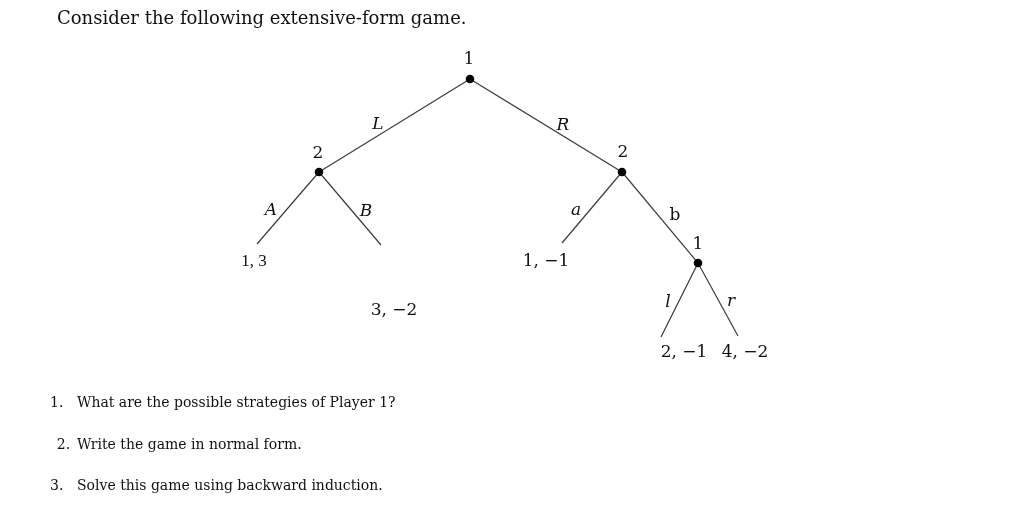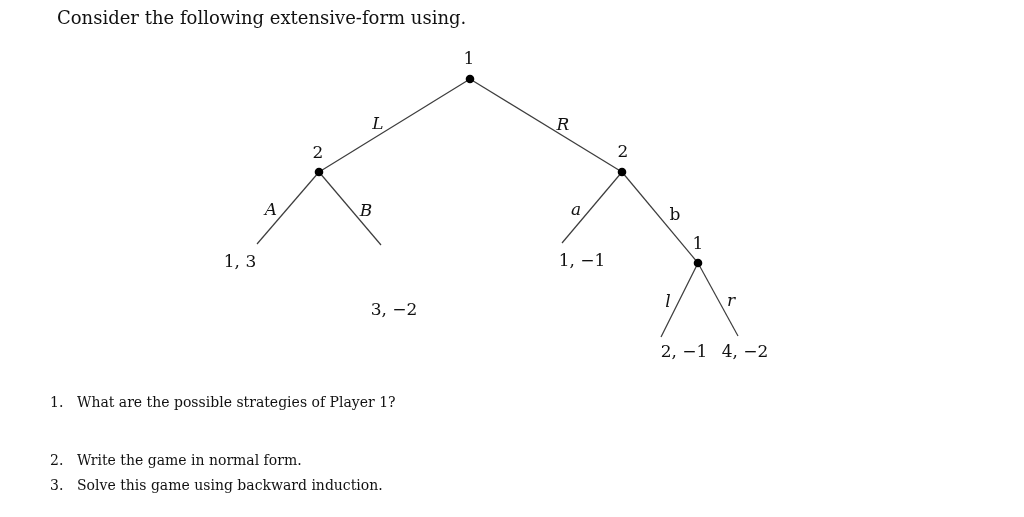--- a/index.html
+++ b/index.html
@@ -38,21 +38,21 @@
     white-space: nowrap;
     color: #111111;
   }
   .qnum { display: inline-block; min-width: 27px; }
 </style>
 </head>
 <body>
 
 <div class="page">
 
-  <div class="title">Consider the following extensive-form using.</div>
+  <div class="title">Consider the following extensive-form game.</div>
 
   <div class="tree">
     <svg width="1024" height="400" viewBox="0 0 1024 400">
       <g stroke="#3d3d3d" stroke-width="1.2" fill="none">
         <line x1="470" y1="79" x2="319" y2="172"></line>
         <line x1="470" y1="79" x2="622" y2="172"></line>
         <line x1="319" y1="172" x2="257" y2="244"></line>
         <line x1="319" y1="172" x2="381" y2="245"></line>
         <line x1="622" y1="172" x2="562" y2="243"></line>
         <line x1="622" y1="172" x2="698" y2="263"></line>
@@ -74,32 +74,32 @@
 
     <span class="lbl it" style="left:378px; top:123px;">L</span>
     <span class="lbl it" style="left:563px; top:124px;">R</span>
     <span class="lbl it" style="left:271px; top:209px;">A</span>
     <span class="lbl it" style="left:366px; top:210px;">B</span>
     <span class="lbl it" style="left:576px; top:209px;">a</span>
     <span class="lbl" style="left:675px; top:214px;">b</span>
     <span class="lbl it" style="left:668px; top:301px;">l</span>
     <span class="lbl it" style="left:731px; top:300px;">r</span>
 
-    <span class="lbl" style="left:240px; top:261px;">1, 3</span>
+    <span class="lbl" style="left:254px; top:261px;font-family:Liberation Serif, serif;">1, 3</span>
     <span class="lbl" style="left:394px; top:261px;margin-top:48px;">3, −2</span>
-    <span class="lbl" style="left:546px; top:260px;margin-left:36px;">1, −1</span>
+    <span class="lbl" style="left:546px; top:260px;">1, −1</span>
     <span class="lbl" style="left:684px; top:351px;">2, −1</span>
     <span class="lbl" style="left:745px; top:351px;">4, −2</span>
   </div>
 
   <div>
     <div class="q" style="top:394px;">
       <span class="qnum">1.</span><span>What are the possible strategies of Player 1?</span>
     </div>
-    <div class="q" style="top:452px;">
+    <div class="q" style="top:436px;text-align:center;">
       <span class="qnum">2.</span><span>Write the game in normal form.</span>
     </div>
     <div class="q" style="top:477px;">
       <span class="qnum">3.</span><span>Solve this game using backward induction.</span>
     </div>
   </div>
 
 </div>
 
 </body></html>

